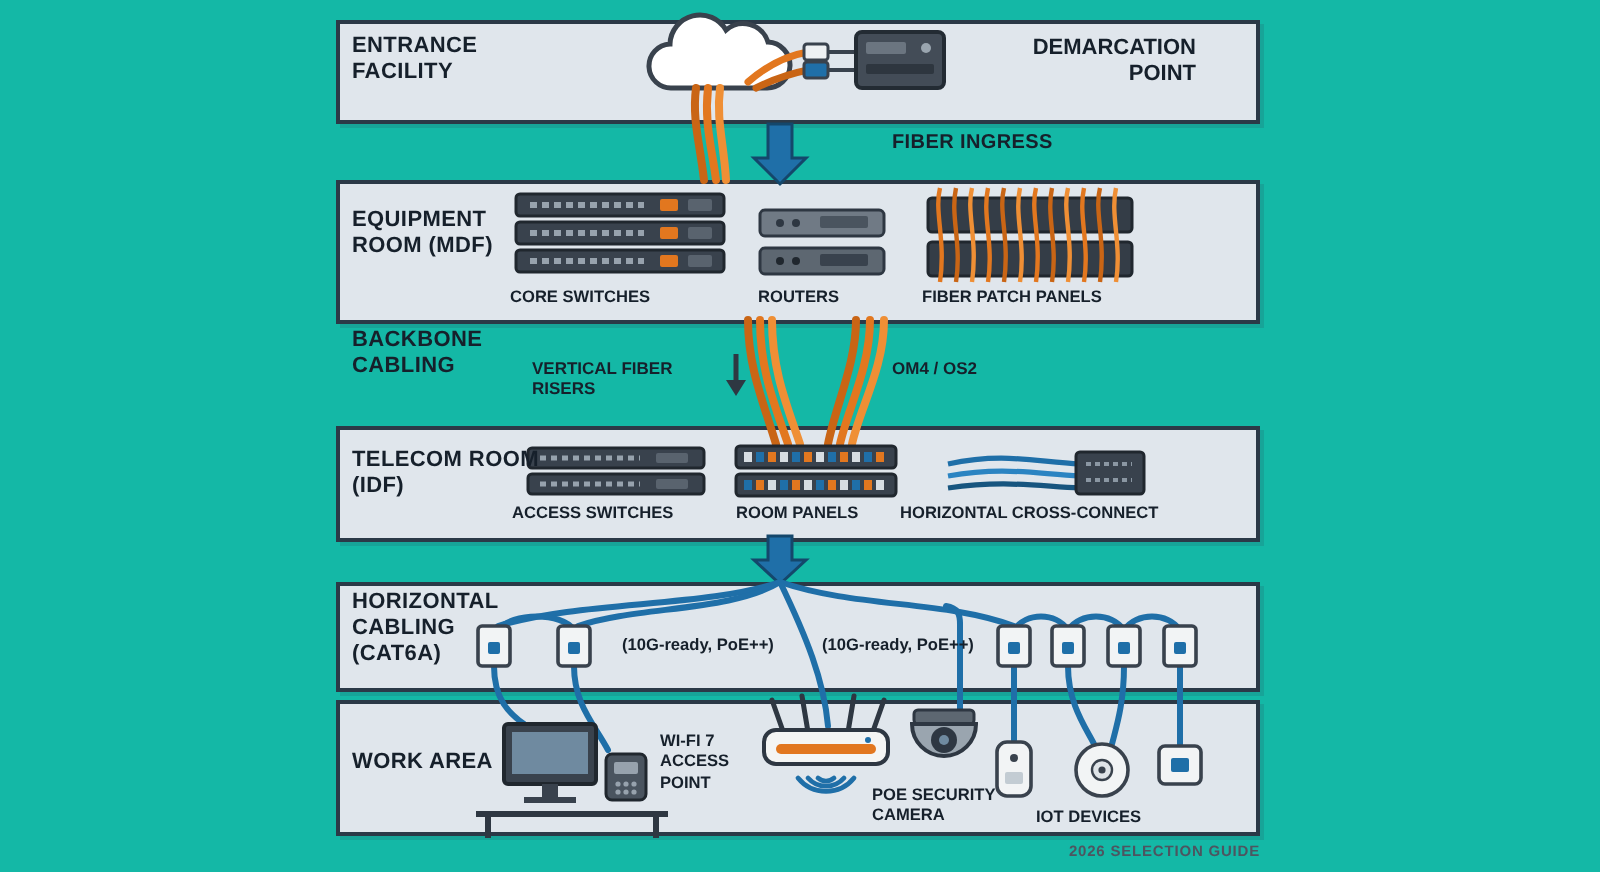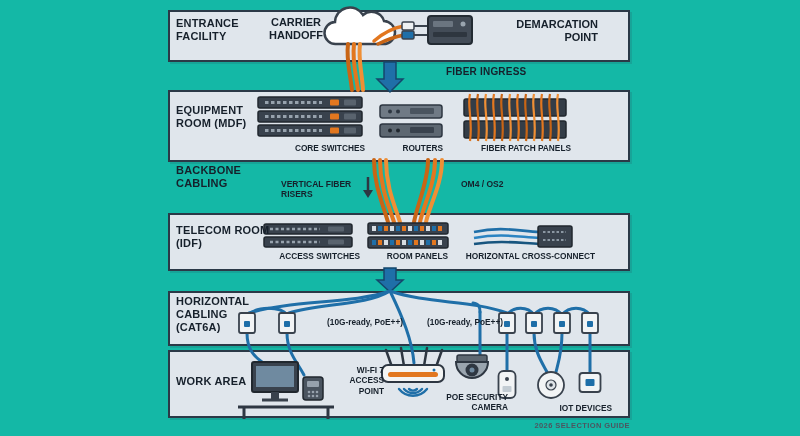--- a/index.html
+++ b/index.html
@@ -5,22 +5,22 @@
   html,body{margin:0;padding:0;background:#ffffff;}
   .canvas{position:relative;width:800px;height:436px;background:#14b8a6;overflow:hidden;
           font-family:"Liberation Sans",sans-serif;color:#16202b;}
   .zone{position:absolute;background:#e0e6ec;border:2px solid #2b3947;box-sizing:border-box;
         box-shadow:2px 2px 0 rgba(43,57,71,0.15);}
   svg.layer{position:absolute;left:0;top:0;}
   .lbl{position:absolute;font-weight:bold;white-space:pre-line;color:#16202b;}
   .section{font-size:11px;line-height:1.2;letter-spacing:0.2px;}
   .hdr{font-size:11px;line-height:1.2;text-align:right;}
   .flow{font-size:10px;letter-spacing:0.2px;margin-left:42px;}
-  .annot{font-size:8.5px;margin-left:15px;}
-  .caption{font-size:8.3px;line-height:1.25;text-align:right;}
+  .annot{font-size:8.5px;}
+  .caption{font-size:8.3px;line-height:1.25;text-align:left;}
   .center{text-align:center;}
   .footer{font-size:7.5px;color:#4d5560;letter-spacing:0.4px;text-align:right;font-weight:bold;position:absolute;}
 </style>
 </head>
 <body>
 
 <div class="canvas">
 
   <div class="zone" style="left:168px;top:10px;width:462px;height:52px"></div>
   <div class="zone" style="left:168px;top:90px;width:462px;height:72px"></div>
@@ -256,22 +256,20 @@
       <circle cx="551" cy="385" r="13" fill="#f2f4f5" stroke="#39424d" stroke-width="1.8"></circle>
       <circle cx="551" cy="385" r="5" fill="#dfe4e8" stroke="#39424d" stroke-width="1.2"></circle>
       <circle cx="551" cy="385" r="1.8" fill="#39424d"></circle>
       <rect x="579.5" y="373" width="21" height="19" rx="3" fill="#f2f4f5" stroke="#39424d" stroke-width="1.8"></rect>
       <rect x="585.5" y="379" width="9" height="7" rx="1" fill="#1f6fa8"></rect>
     </g>
   </svg>
 
   <div class="lbl section" style="left:176px;top:17px;width:96px">ENTRANCE
 FACILITY</div>
-  <div class="lbl hdr center" style="left:258px;top:16px;width:76px">CARRIER
-HANDOFF</div>
   <div class="lbl hdr" style="left:488px;top:18px;width:110px">DEMARCATION
 POINT</div>
 
   <div class="lbl flow" style="left:404px;top:66px;width:110px">FIBER INGRESS</div>
 
   <div class="lbl section" style="left:176px;top:104px;width:96px">EQUIPMENT
 ROOM (MDF)</div>
   <div class="lbl caption" style="left:255px;top:143px;width:110px">CORE SWITCHES</div>
   <div class="lbl caption" style="left:379px;top:143px;width:64px">ROUTERS</div>
   <div class="lbl caption" style="left:461px;top:143px;width:110px">FIBER PATCH PANELS</div>
@@ -293,16 +291,16 @@
 (CAT6A)</div>
   <div class="lbl caption" style="left:311px;top:317px;width:92px">(10G-ready, PoE++)</div>
   <div class="lbl caption" style="left:411px;top:317px;width:92px">(10G-ready, PoE++)</div>
 
   <div class="lbl section" style="left:176px;top:375px;width:96px">WORK AREA</div>
   <div class="lbl caption" style="left:330px;top:365px;width:54px">WI-FI 7
 ACCESS
 POINT</div>
   <div class="lbl caption" style="left:436px;top:392px;width:72px">POE SECURITY
 CAMERA</div>
-  <div class="lbl caption" style="left:532px;top:403px;width:80px">IOT DEVICES</div>
+  <div class="lbl caption" style="left:518px;top:403px;width:80px">IOT DEVICES</div>
 
   <div class="footer" style="left:500px;top:421px;width:130px">2026 SELECTION GUIDE</div>
 </div>
 
 </body></html>

